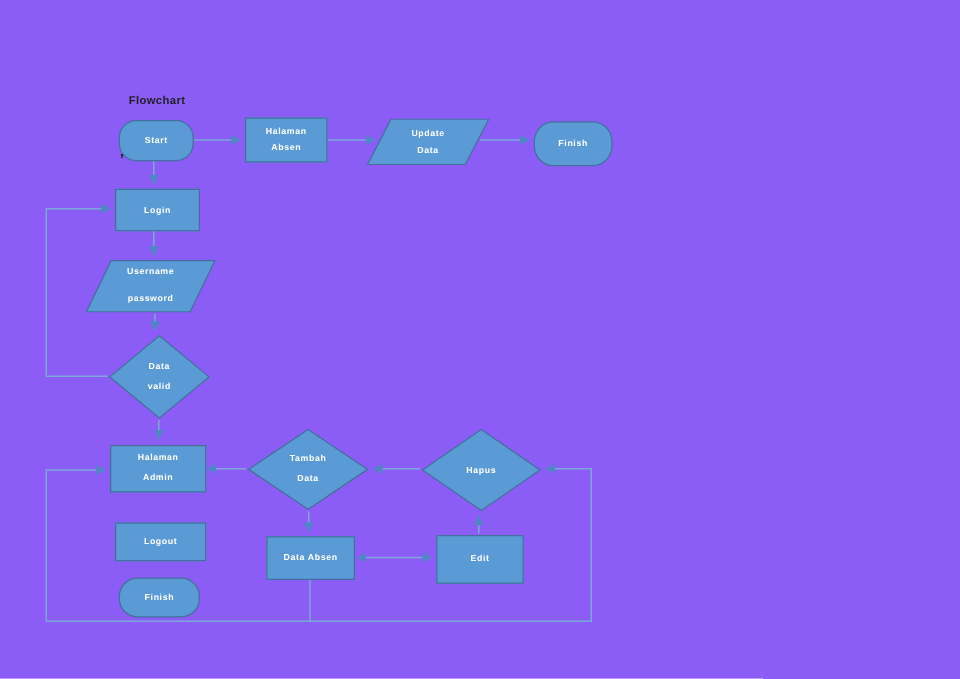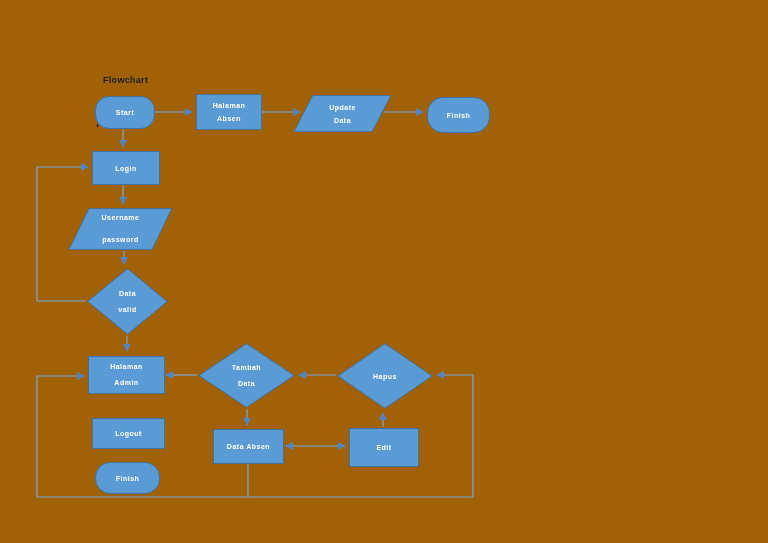--- a/index.html
+++ b/index.html
@@ -1,19 +1,19 @@
 <!DOCTYPE html>
 <html style="--shape-fill: #5b9bd5; --shape-border: #41719c; --connector: #7ba7d9; --arrowhead: #4f86c6; --label-text: #ffffff; --title-text: #1f1f1f;"><head>
 <meta charset="utf-8">
 <style>
   html,body{margin:0;padding:0;background:#ffffff;}
   #canvas{
     position:relative;
     width:768px;height:543px;
-    background:#a16207;
+    background:#8b5cf6;
     font-family:"Liberation Sans",sans-serif;
     overflow:hidden;
   }
   #page-title{
     position:absolute;left:103px;top:75px;
     font-size:9px;font-weight:bold;color:var(--title-text);
     letter-spacing:.3px;
   }
   #tick-mark{
     position:absolute;left:96px;top:116px;

